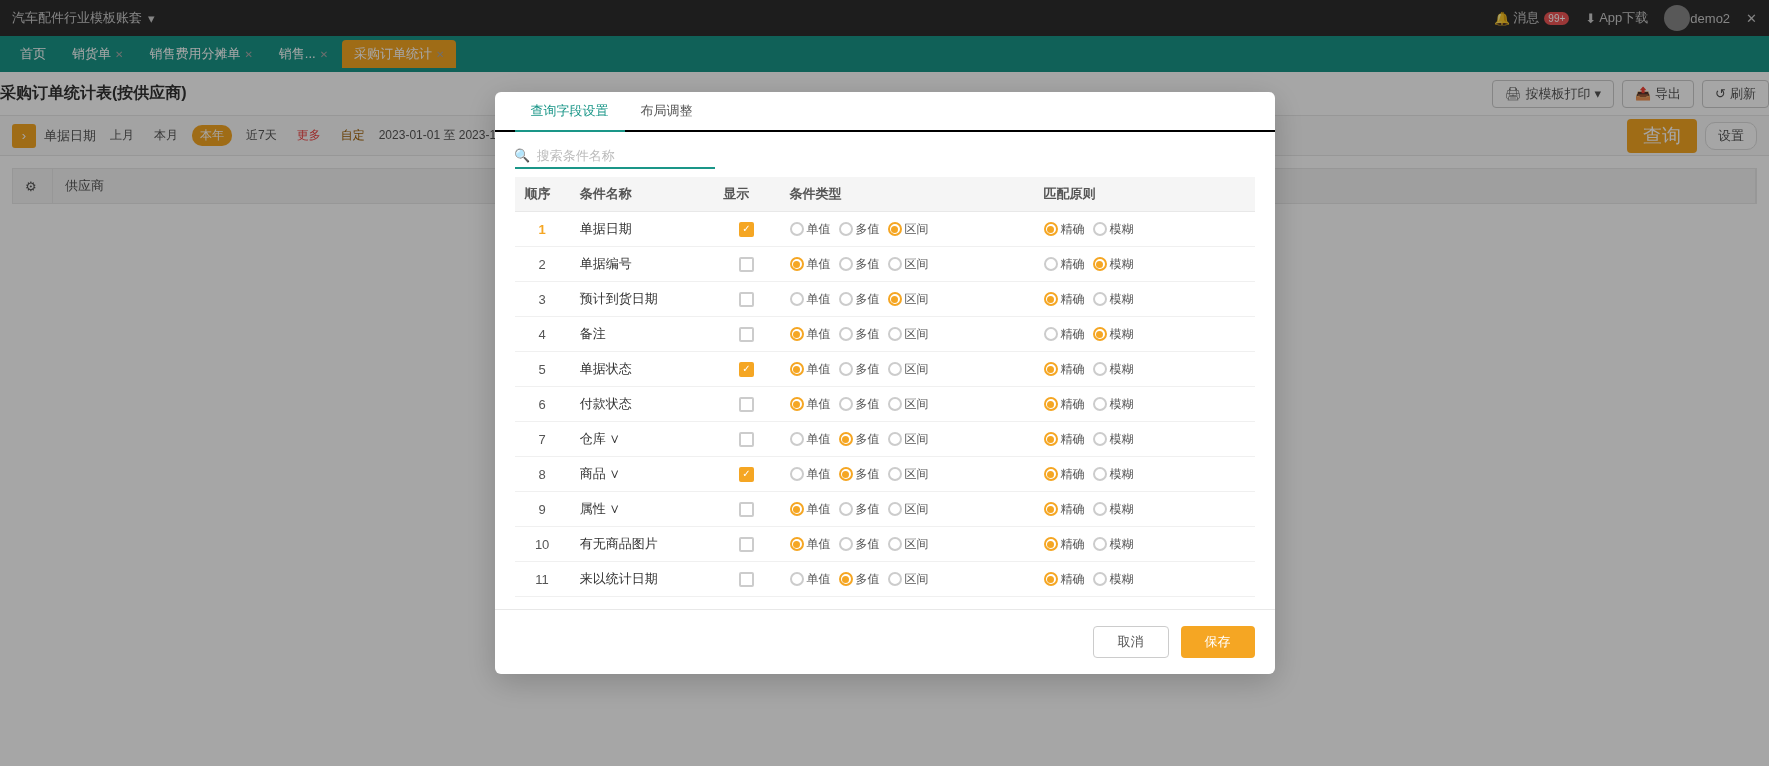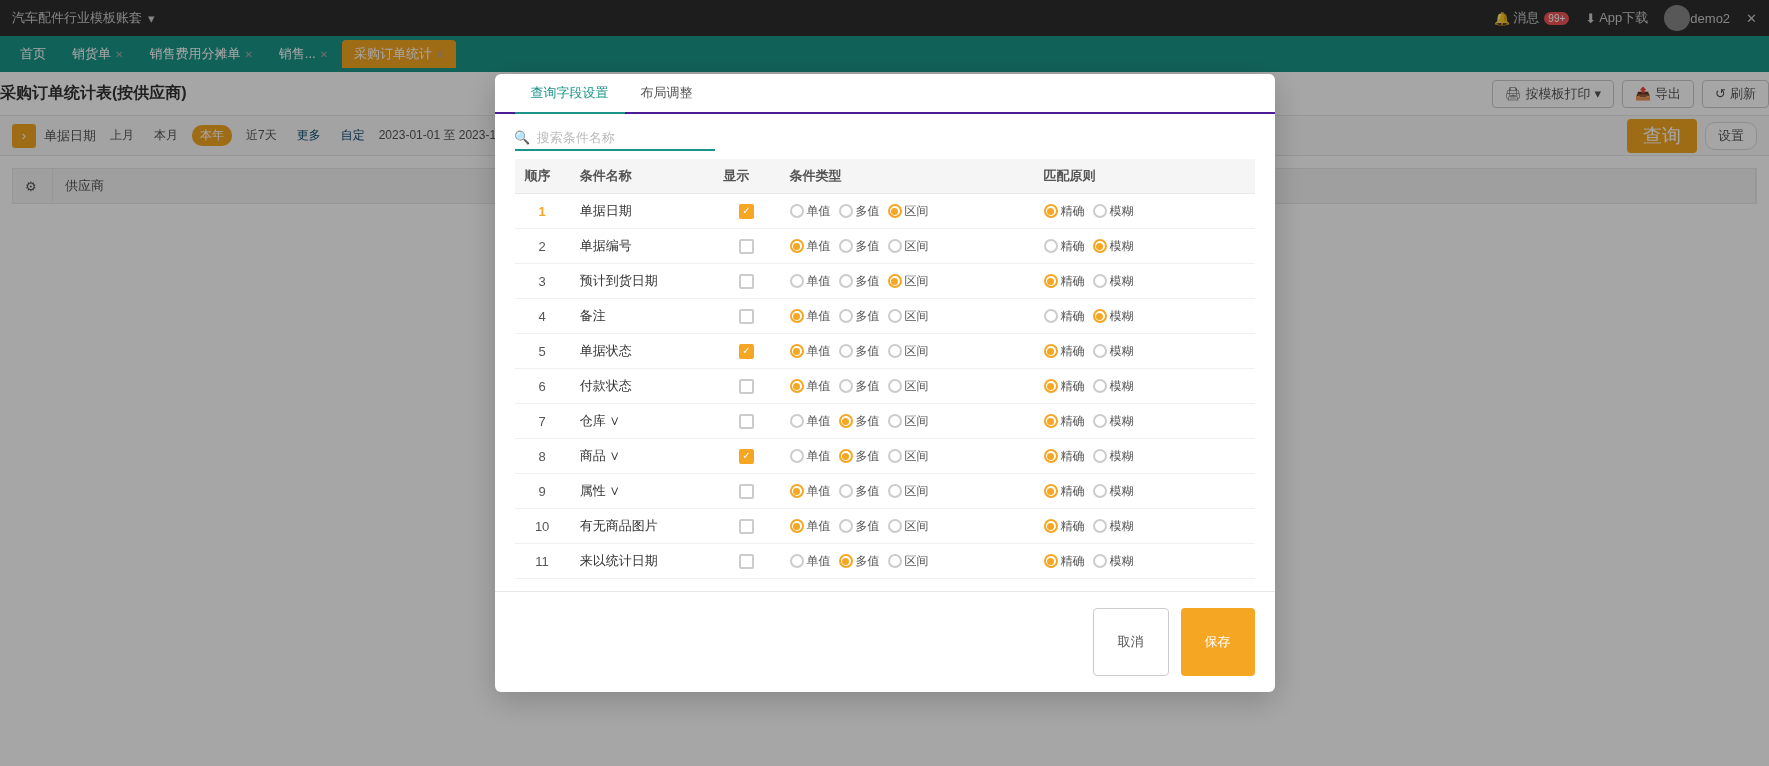--- a/index.html
+++ b/index.html
@@ -117,21 +117,21 @@
       display: flex;
       align-items: center;
       justify-content: space-between;
     }
     .modal-title { font-size: 15px; font-weight: bold; color: #333; }
     .modal-close { cursor: pointer; color: #999; font-size: 18px; line-height: 1; }
 
     
     .modal-tabs {
       display: flex;
-      border-bottom: 2px solid #4c1d95;
+      border-bottom: 2px solid #000000;
       padding: 0 20px;
       gap: 0;
     }
     .modal-tab {
       padding: 10px 16px;
       cursor: pointer;
       font-size: 13px;
       color: #555;
       border-bottom: 2px solid transparent;
       margin-bottom: -2px;
@@ -209,21 +209,21 @@
     .checkbox.checked::after { content: '✓'; color: white; font-size: 10px; line-height: 1; }
 
     
     .modal-footer {
       padding: 16px 20px;
       display: flex;
       justify-content: flex-end;
       gap: 12px;
       border-top: 1px solid #e8e8e8;
     }
-    .btn-cancel { background: white; border: 1px solid #ccc; padding: 24px 24px; border-radius: 4px; cursor: pointer; font-size: 13px; color: #555; }
+    .btn-cancel { background: white; border: 1px solid #ccc; padding: 6px 24px; border-radius: 4px; cursor: pointer; font-size: 13px; color: #555; }
     .btn-save { background: #f5a623; border: none; padding: 6px 24px; border-radius: 4px; cursor: pointer; font-size: 13px; color: white; font-weight: 500; }
 
     
     .modal-table-wrapper::-webkit-scrollbar { width: 6px; }
     .modal-table-wrapper::-webkit-scrollbar-thumb { background: #ccc; border-radius: 3px; }
   </style>
 </head>
 <body>
 
 <div class="top-bar">
@@ -290,22 +290,22 @@
   </div>
 </div>
 
 <div class="filter-bar">
   <div class="filter-toggle">›</div>
   <span class="filter-label">单据日期</span>
   <span style="cursor:pointer; font-size:12px; color:#555; padding: 2px 6px;">上月</span>
   <span style="cursor:pointer; font-size:12px; color:#555; padding: 2px 6px;">本月</span>
   <span class="date-chip" style="cursor:pointer;">本年</span>
   <span style="cursor:pointer; font-size:12px; color:#555; padding: 2px 6px;">近7天</span>
-  <span style="cursor:pointer; font-size:12px; color:#0c4a6e; padding: 2px 6px;">更多</span>
-  <span style="cursor:pointer; font-size:12px; color:#0c4a6e; padding: 2px 6px;">自定</span>
+  <span style="cursor:pointer; font-size:12px; color:#ef4444; padding: 2px 6px;">更多</span>
+  <span style="cursor:pointer; font-size:12px; color:#a16207; padding: 2px 6px;">自定</span>
   <span class="date-range">2023-01-01 至 2023-12-31</span>
   <span style="color:#999; font-size:12px;">...</span>
   <button class="btn-query">查询</button>
   <button class="btn-settings">设置</button>
 </div>
 
 <div class="table-area">
   <div class="table-header">
     <div class="th" style="flex:0 0 40px;">⚙</div>
     <div class="th">供应商</div>

